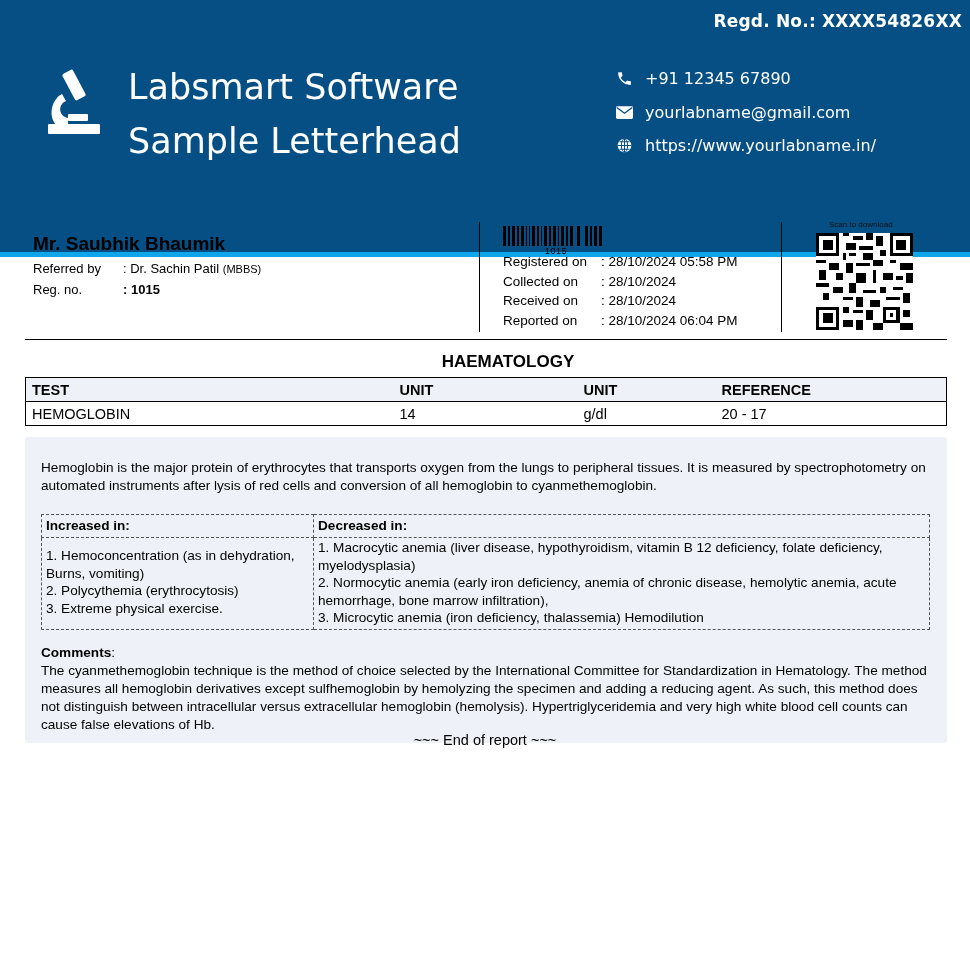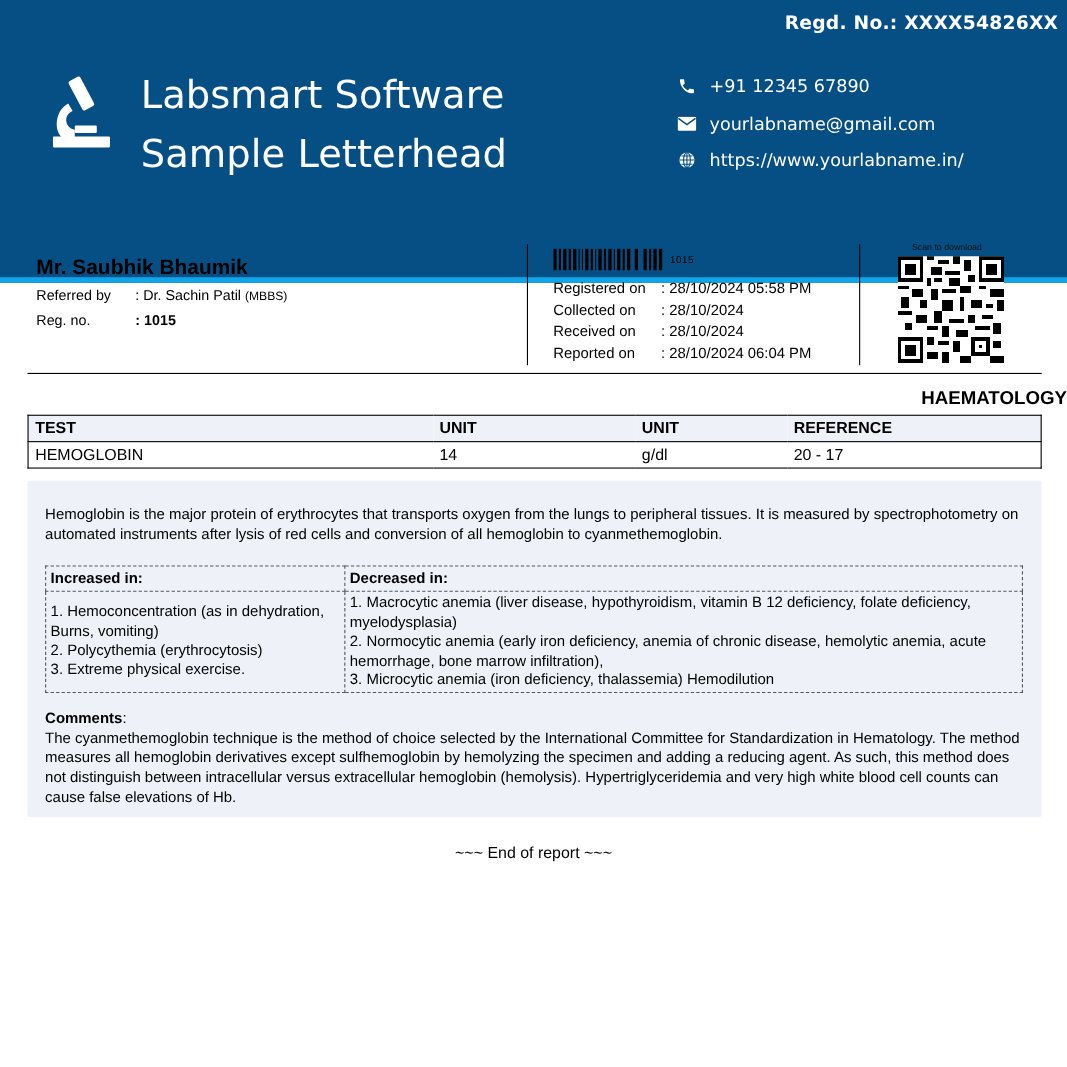--- a/index.html
+++ b/index.html
@@ -31,31 +31,31 @@
     .patient-name { font-weight: bold; font-size: 19px; margin-bottom: 4px; }
     .kv { display: flex; font-size: 13px; line-height: 20.5px; }
     .kv .k { width: 90px; }
     .kv .v small { font-size: 11px; }
     .kv .v.bold { font-weight: bold; }
 
     .vline1 { position: absolute; left: 479px; top: 222px; width: 1px; height: 110px; background: #000; }
     .vline2 { position: absolute; left: 781px; top: 222px; width: 1px; height: 110px; background: #000; }
     .hline { position: absolute; left: 25px; top: 339px; width: 922px; height: 1px; background: #000; }
 
-    .barcode-wrap { position: absolute; left: 503px; top: 226px; display: flex; align-items: center; }
+    .barcode-wrap { position: absolute; left: 503px; top: 226px; display: flex; align-items: center; flex-direction: column; }
     .barcode { height: 20px; width: 100px; }
     .barcode-num { font-size: 9px; margin-left: 6px; letter-spacing: 0.5px; }
     .dates { position: absolute; left: 503px; top: 252px; }
     .dates .kv .k { width: 98px; }
     .dates .kv { line-height: 19.5px; font-size: 13.5px; }
 
     .qr-label { position: absolute; left: 829px; top: 220px; font-size: 8px; color: #111; }
     .qr { position: absolute; left: 816px; top: 233px; width: 97px; height: 97px; }
 
-    .section-title { position: absolute; left: 0; width: 970px; top: 352px; text-align: right; font-weight: bold; font-size: 17px; padding-left: 46px; }
+    .section-title { position: absolute; left: 0; width: 970px; top: 352px; text-align: center; font-weight: bold; font-size: 17px; padding-left: 46px; }
 
     .result-table { position: absolute; left: 25px; top: 377px; width: 922px; border-collapse: collapse; font-size: 14.5px; padding-left: 24px; }
     .result-table th, .result-table td { text-align: left; padding: 0 0 0 6px; height: 24px; }
     .result-table thead tr { background: #eef2f8; border: 1.5px solid #000; }
     .result-table tbody tr { border: 1.5px solid #000; }
     .result-table th { font-weight: bold; }
     .col-test { width: 368px; }
     .col-value { width: 184px; }
     .col-unit { width: 138px; }
 
@@ -66,21 +66,21 @@
     .dd-table th, .dd-table td { border: 1px dashed #555; text-align: left; vertical-align: top; padding: 0 0 0 4px; }
     .dd-table th { height: 22px; line-height: 22px; font-weight: bold; }
     .dd-table td { line-height: 17.5px; }
     .dd-table .c1 { width: 272px; }
     .dd-table td.inc { padding-top: 9px; }
     .dd-table td.dec { padding-top: 1px; padding-bottom: 2px; }
 
     .comments { position: absolute; left: 16px; top: 207px; width: 895px; font-size: 13.6px; line-height: 18px; }
     .comments .lbl { font-weight: bold; }
 
-    .end { position: absolute; left: 0; width: 970px; top: 768px; text-align: center; font-size: 14.5px; }
+    .end { position: absolute; left: 0; width: 970px; top: 732px; text-align: center; font-size: 14.5px; }
   </style>
 </head>
 <body>
 
 <div class="header">
   <div class="regd">Regd. No.: XXXX54826XX</div>
 
   <svg class="logo-icon" viewBox="0 0 54 68">
     <g fill="#ffffff">
       <rect x="20" y="2" width="12" height="30" rx="2" transform="rotate(-28 26 17)"></rect>

